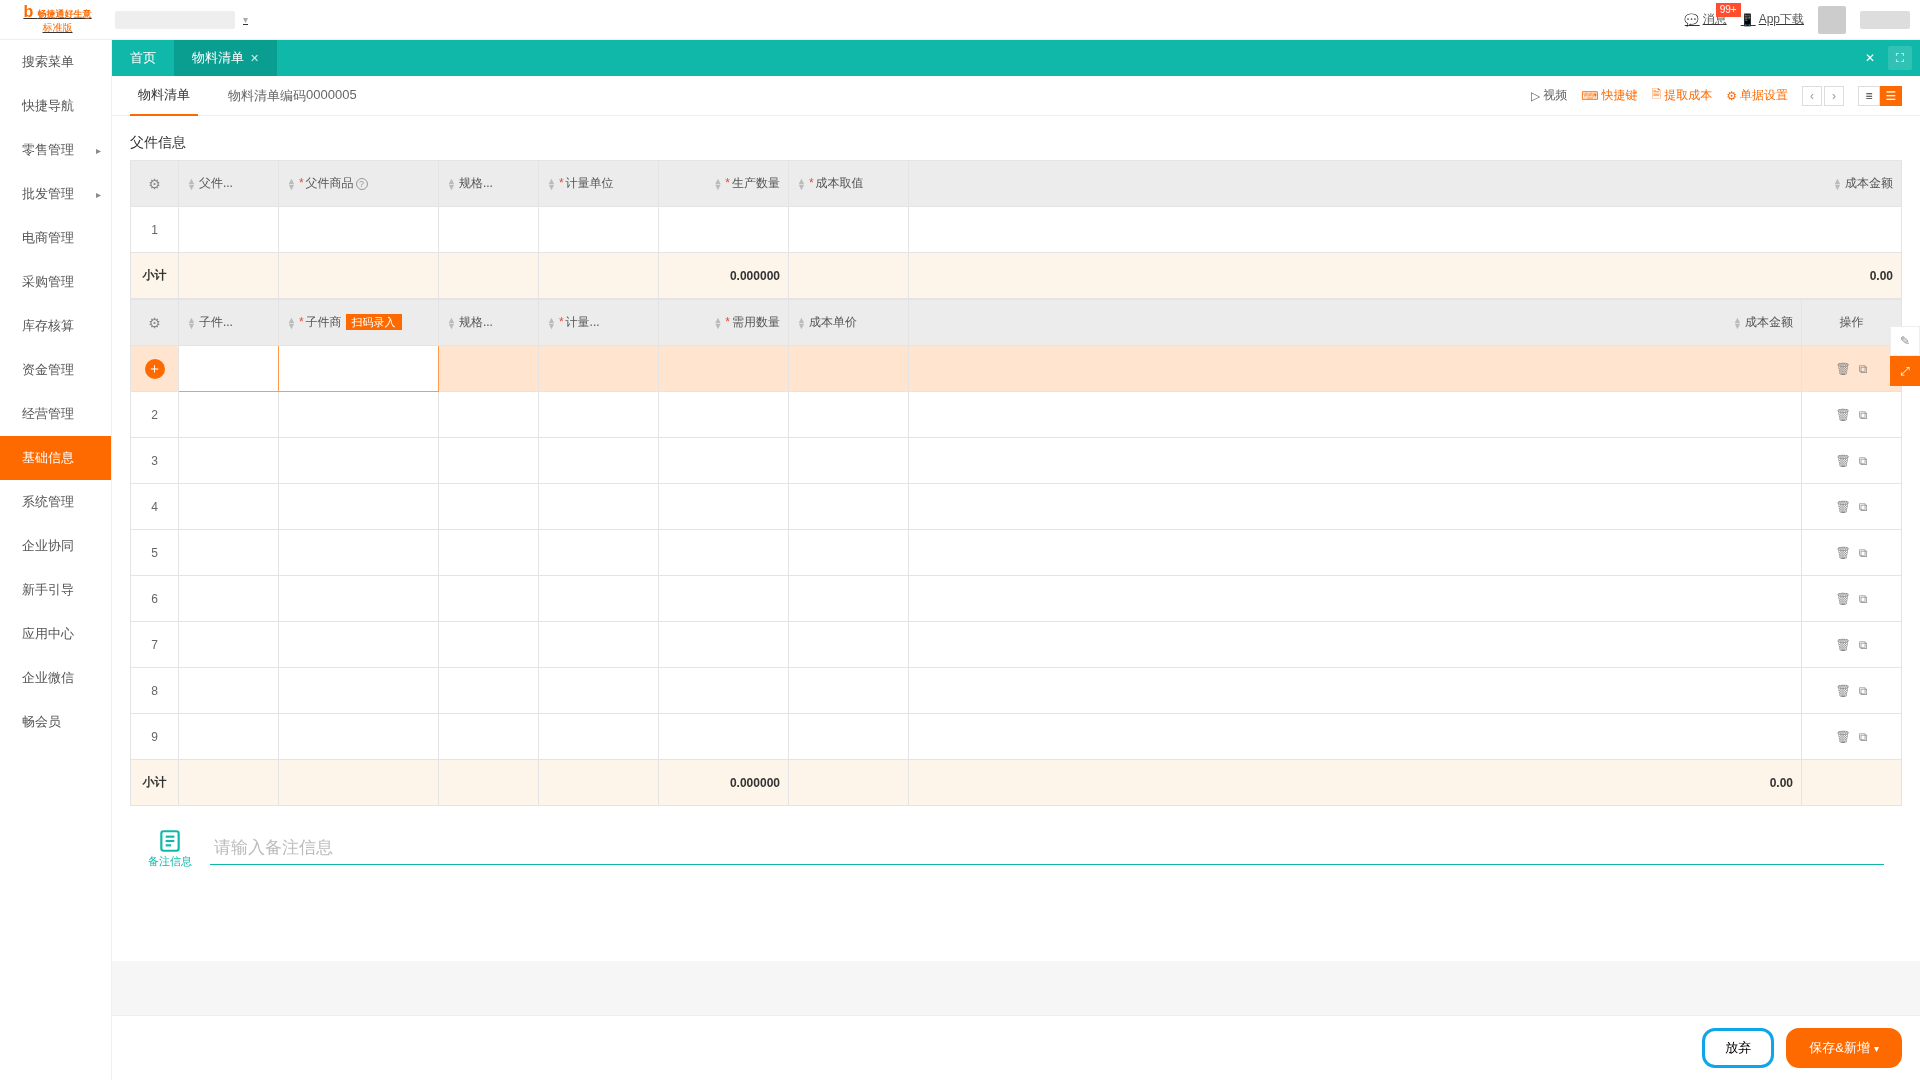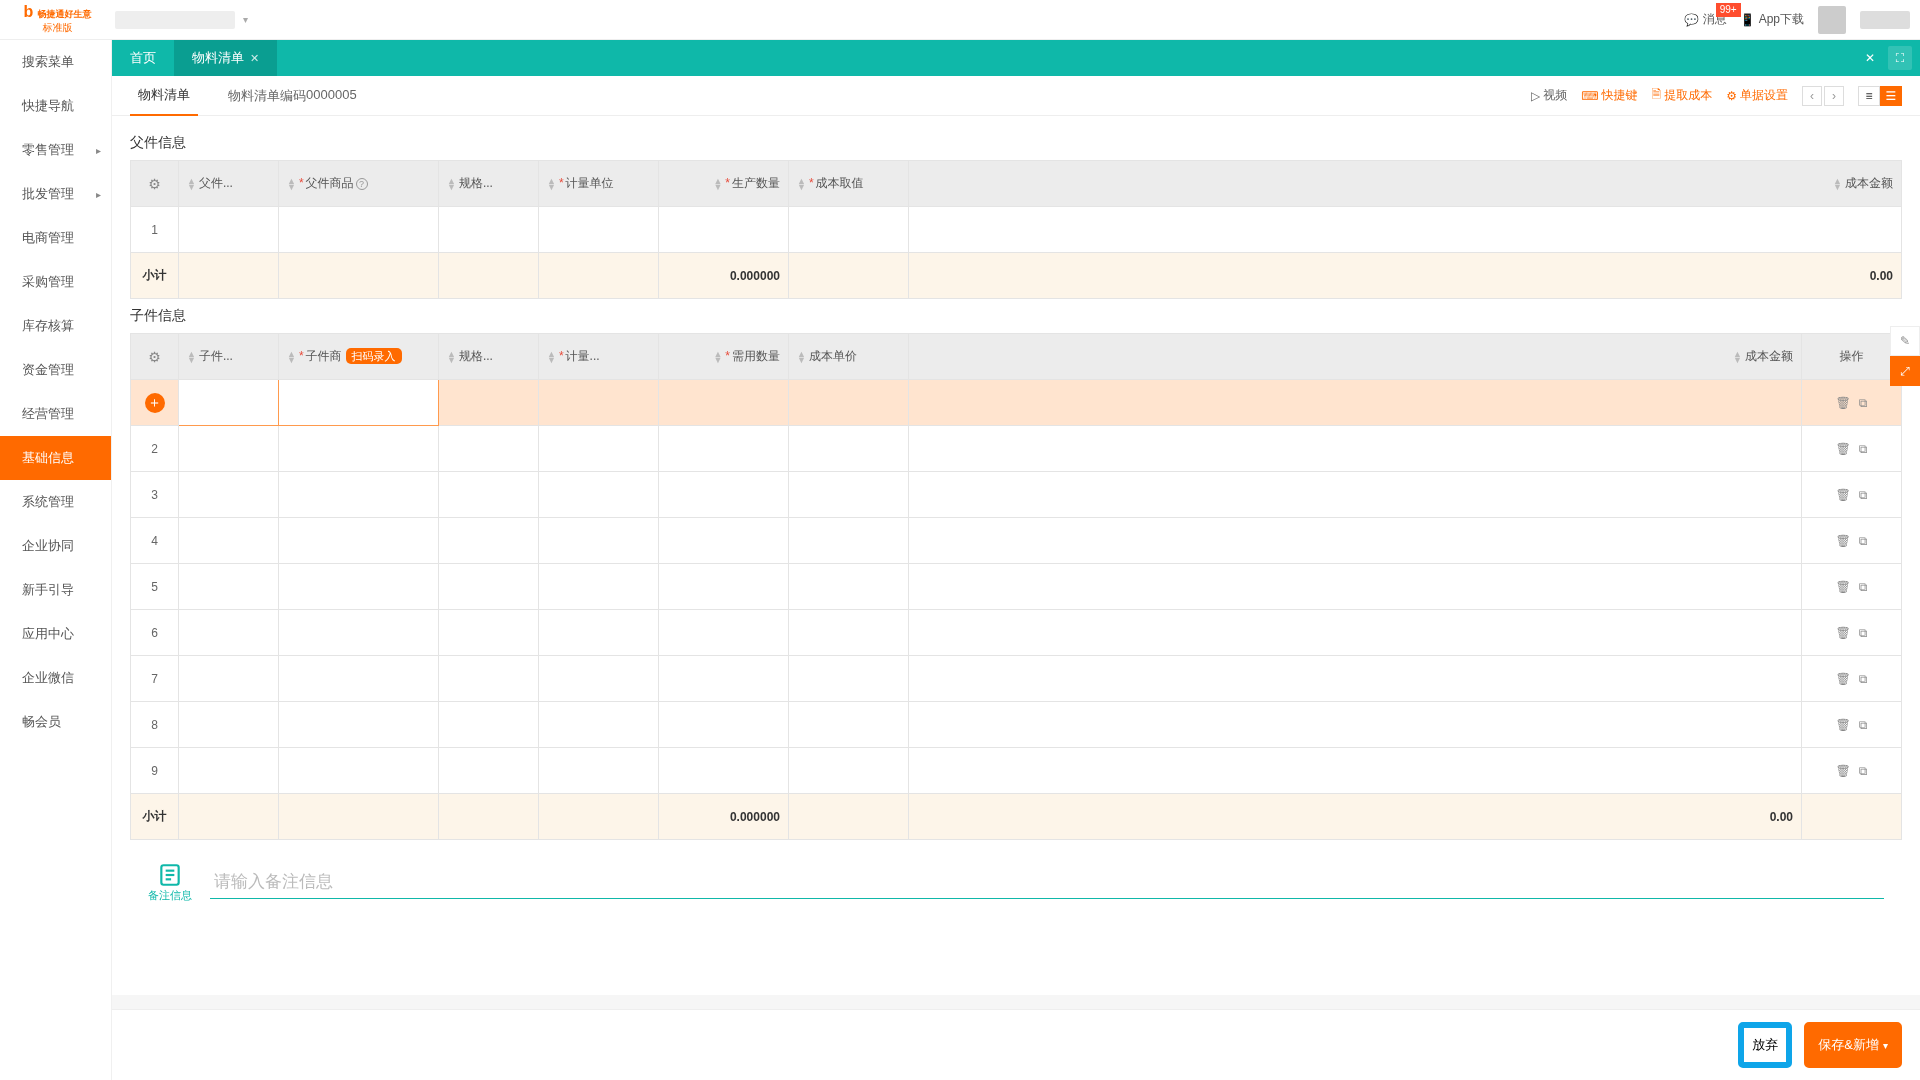--- a/index.html
+++ b/index.html
@@ -1,19 +1,19 @@
 <!DOCTYPE html>
 <html><head>
 <meta charset="utf-8">
 <style>
 * { margin: 0; padding: 0; box-sizing: border-box; }
 body { font-family: "Microsoft YaHei", Arial, sans-serif; font-size: 12px; color: #333; background: #fff; width: 1920px; height: 1080px; overflow: hidden; position: relative; }
 
 
-.topbar { height: 40px; display: flex; align-items: center; padding: 0 10px; border-bottom: 1px solid #eee; }
+.topbar { height: 40px; display: flex; align-items: center; padding: 0 10px; border-bottom: 1px solid #eee; text-decoration: underline; }
 .logo-box { width: 95px; height: 38px; display: flex; flex-direction: column; align-items: center; justify-content: center; color: #ff6a00; }
 .logo-box .b { font-size: 16px; font-weight: bold; line-height: 14px; }
 .logo-box .txt { font-size: 10px; }
 .org-select { margin-left: 10px; display: flex; align-items: center; gap: 8px; color: #999; cursor: pointer; }
 .org-select .blur { width: 120px; height: 18px; background: #eee; border-radius: 2px; }
 .top-right { margin-left: auto; display: flex; align-items: center; gap: 14px; color: #555; }
 .top-item { display: flex; align-items: center; gap: 3px; cursor: pointer; position: relative; }
 .badge { position: absolute; top: -8px; right: -14px; background: #ff4d2e; color: #fff; font-size: 10px; border-radius: 0; padding: 0 4px; line-height: 14px; }
 .avatar { width: 28px; height: 28px; background: #ccc; border-radius: 2px; }
 .avatar2 { width: 50px; height: 18px; background: #ddd; border-radius: 2px; }
@@ -62,34 +62,34 @@
 table.grid th.hdr-left, table.grid td.left { text-align: left; }
 table.grid th.hdr-center, table.grid td.center { text-align: center; }
 .grid .req { color: #e74c3c; margin-right: 2px; }
 .grid .help { display: inline-block; width: 12px; height: 12px; border: 1px solid #999; border-radius: 50%; font-size: 9px; line-height: 11px; text-align: center; color: #999; margin-left: 2px; }
 .gear { color: #888; font-size: 14px; }
 .subtotal td { background: #fdf5e9; font-weight: bold; }
 .hl-row td { background: #ffe4cf; }
 .hl-row td.editcell { background: #fff; border: 1px solid #ff9a4d; }
 .rownum { text-align: center !important; color: #666; }
 .addbtn { width: 20px; height: 20px; background: #ff6a00; color: #fff; border-radius: 50%; display: inline-flex; align-items: center; justify-content: center; font-size: 14px; }
-.scanbadge { background: #ff6a00; color: #fff; font-size: 11px; padding: 2px 6px; border-radius: 5px; margin-left: 4px; }
+.scanbadge { background: #ff6a00; color: #fff; font-size: 11px; padding: 2px 6px; border-radius: 0; margin-left: 4px; }
 .op-icons { text-align: center !important; color: #888; }
 .op-icons span { margin: 0 4px; cursor: pointer; }
 
 
 .remarks { margin: 14px 18px; display: flex; align-items: center; gap: 18px; background: #fff; padding: 8px 0; }
 .remarks .ic { display: flex; flex-direction: column; align-items: center; color: #0fb8a9; font-size: 11px; }
 .remarks .ic svg { width: 26px; height: 26px; }
 .remarks input { flex: 1; border: none; border-bottom: 1px solid #0fb8a9; padding: 6px 4px; font-size: 17px; outline: none; }
 .remarks input::placeholder { color: #bbb; }
 
 
 .footer { position: absolute; left: 0; right: 0; bottom: 0; background: #fff; border-top: 1px solid #eee; padding: 12px 18px; display: flex; justify-content: flex-end; gap: 12px; }
-.btn { padding: 8px 8px; border-radius: 5px; cursor: pointer; font-size: 13px; border: 6px solid #0ea5e9; background: #fff; }
+.btn { padding: 8px 20px; border-radius: 13px; cursor: pointer; font-size: 13px; border: 3px solid #0ea5e9; background: #fff; }
 .btn.primary { background: #ff6a00; color: #fff; border-color: #ff6a00; display: flex; align-items: center; gap: 4px; }
 
 
 .floatbar { position: absolute; right: 0; top: 250px; display: flex; flex-direction: column; }
 .floatbtn { width: 30px; height: 30px; display: flex; align-items: center; justify-content: center; background: #fff; border: 1px solid #eee; color: #888; cursor: pointer; }
 .floatbtn.orange { background: #ff6a00; color: #fff; border-color: #ff6a00; }
 
 .chev-down { font-size: 10px; color: #aaa; }
 
 col.c-gear   { width: 48px; }
@@ -243,21 +243,20 @@
               <td></td>
               <td></td>
               <td></td>
           <td>0.000000</td>
           <td></td>
           <td>0.00</td>
         </tr>
           </tfoot>
       </table>
 
-      <div class="section-title">子件信息</div>
       <table class="grid">
         <colgroup>
             <col class="c-gear">
             <col class="c-code">
             <col class="c-prod">
             <col class="c-spec">
             <col class="c-unit">
             <col class="c-qty">
             <col class="c-cost">
             <col class="c-amount">

